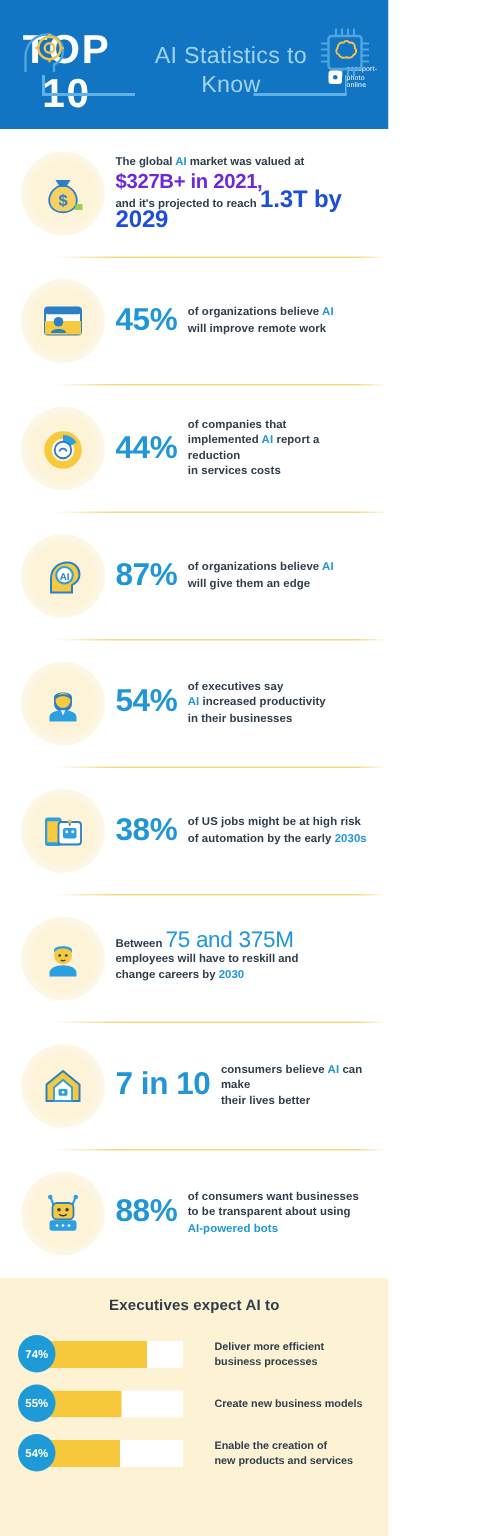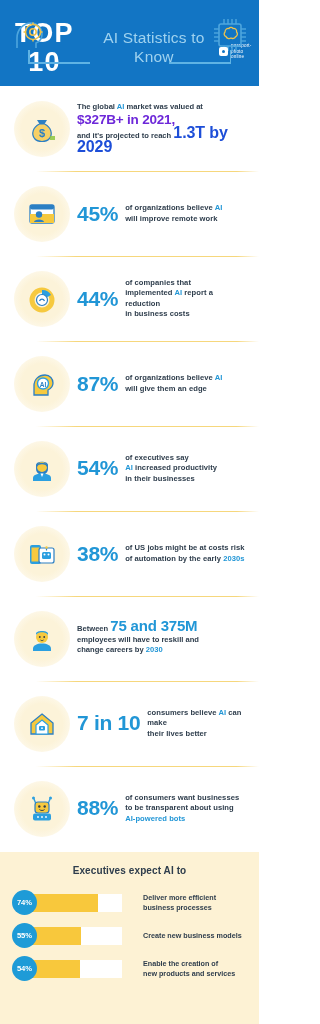--- a/index.html
+++ b/index.html
@@ -167,21 +167,21 @@
     letter-spacing: -0.2px;
   }
   .desc-block .inline-big {
     font-size: 16px;
     font-weight: bold;
     color: #1d4ed8;
     letter-spacing: -0.1px;
   }
   .desc-inline-big {
     font-size: 15px;
-    font-weight: bold;
+    font-weight: normal;
     color: #2196d6;
     letter-spacing: -0.2px;
   }
 
   
   .chart-panel {
     position: absolute;
     left: 0; right: 0;
     bottom: 0;
     height: 172px;
@@ -347,21 +347,21 @@
           <path d="M17 8 A10 10 0 0 1 26 13 L17 18 Z" fill="#2b9fe0"></path>
           <circle cx="17" cy="18" r="5.5" fill="#fff" stroke="#2b7fc4" stroke-width="1.2"></circle>
           <path d="M14.5 19 C15.5 16.5 18.5 16.5 19.5 19" fill="none" stroke="#2b7fc4" stroke-width="1.2"></path>
         </svg>
       </div>
       <div class="stat-text">
         <div class="big-num">44%</div>
         <div class="desc">
           <span>of companies that</span><br>
           <span>implemented </span><span class="hl">AI</span><span> report a reduction</span><br>
-          <span>in business costs</span>
+          <span>in services costs</span>
         </div>
       </div>
     </div>
 
     <div class="stat-row">
       <div class="icon-badge">
         <svg width="34" height="34" viewBox="0 0 34 34">
           <path d="M9 28 V19 C9 12 14 8 20 8 C25 8 28 12 28 16 C28 20 25 22 23 23 L23 28 Z" fill="#f6c93f" stroke="#2b7fc4" stroke-width="1.3"></path>
           <circle cx="18" cy="16.5" r="5.5" fill="#fff" stroke="#2b9fe0" stroke-width="1.4"></circle>
           <text x="18" y="19.5" font-size="6.5" font-family="Liberation Sans, sans-serif" font-weight="bold" fill="#2b7fc4" text-anchor="middle">AI</text>
@@ -406,21 +406,21 @@
           <rect x="17" y="15" width="9" height="7" rx="1.5" fill="#2b9fe0"></rect>
           <circle cx="19.5" cy="17.5" r="1" fill="#fff"></circle>
           <circle cx="23.5" cy="17.5" r="1" fill="#fff"></circle>
           <line x1="21.5" y1="11" x2="21.5" y2="13.5" stroke="#2b7fc4" stroke-width="1.2"></line>
           <circle cx="21.5" cy="10.5" r="1.2" fill="#f6c93f"></circle>
         </svg>
       </div>
       <div class="stat-text">
         <div class="big-num">38%</div>
         <div class="desc">
-          <span>of US jobs might be at costs risk</span><br>
+          <span>of US jobs might be at high risk</span><br>
           <span>of automation by the early </span><span class="hl">2030s</span>
         </div>
       </div>
     </div>
 
     <div class="stat-row">
       <div class="icon-badge">
         <svg width="34" height="34" viewBox="0 0 34 34">
           <circle cx="17" cy="15" r="6" fill="#f6c93f"></circle>
           <path d="M11 14 C11 9 23 9 23 14 L23 11.5 C23 8 11 8 11 11.5 Z" fill="#2b9fe0"></path>

